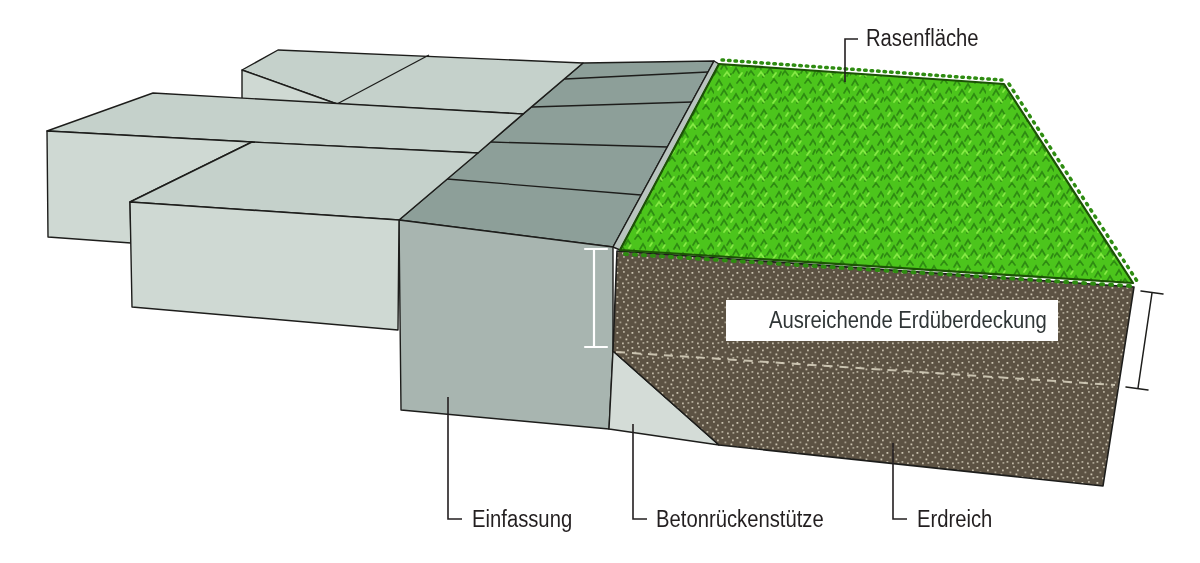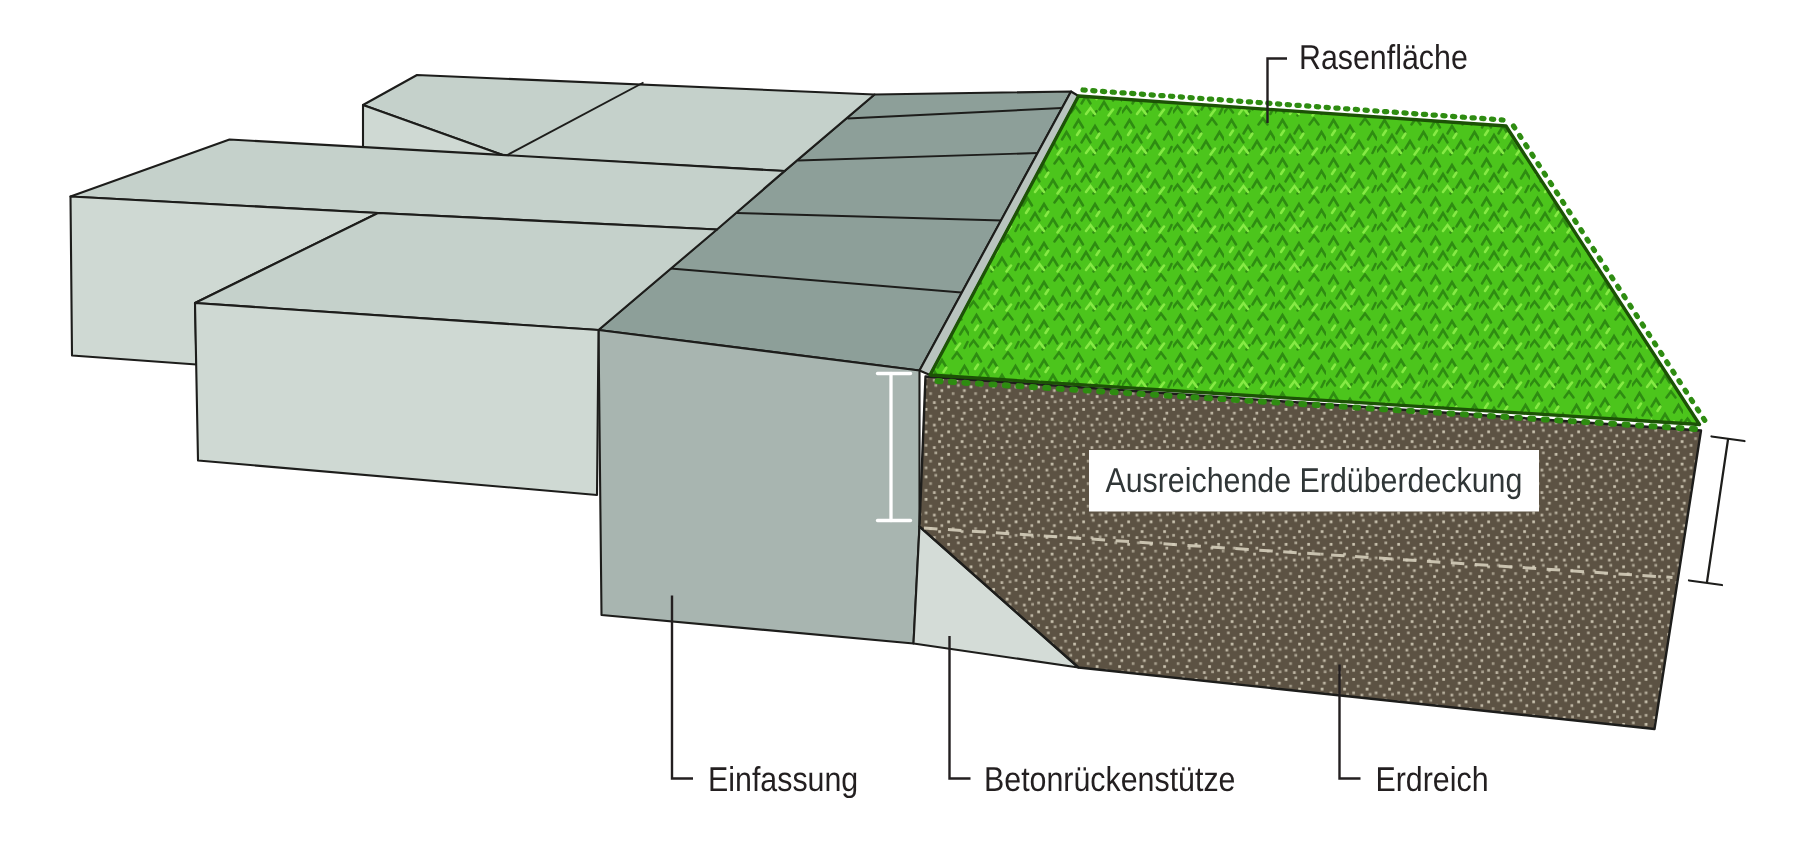--- a/index.html
+++ b/index.html
@@ -24,21 +24,21 @@
   .gauge{stroke:#ffffff;stroke-width:2.2;fill:none;stroke-linecap:round;}
   .dashline{stroke:var(--c-dash,#d5cebb);stroke-width:2;fill:none;stroke-dasharray:9 7;opacity:.9;}
   .bracket{stroke:var(--c-outline,#1d1d1b);stroke-width:1.5;fill:none;stroke-linecap:round;}
   .leader{stroke:var(--c-text,#231f20);stroke-width:1.6;fill:none;}
   .label{
     position:absolute;color:var(--c-text,#231f20);font-size:23px;line-height:1;
     white-space:nowrap;transform:scaleX(0.88);transform-origin:left center;
   }
   .cover-box{
     position:absolute;left:726px;top:300px;width:300px;height:41px;
-    background:var(--c-box_bg,#ffffff);display:flex;align-items:center;justify-content:center;
+    background:var(--c-box_bg,#ffffff);display:flex;align-items:center;justify-content:center;padding-left:32px;
   }
   .cover-box span{
     color:var(--c-box_text,#303637);font-size:23px;white-space:nowrap;
     transform:scaleX(0.88);transform-origin:center center;
   }
 </style>
 </head>
 <body>
 
 <div class="stage">

